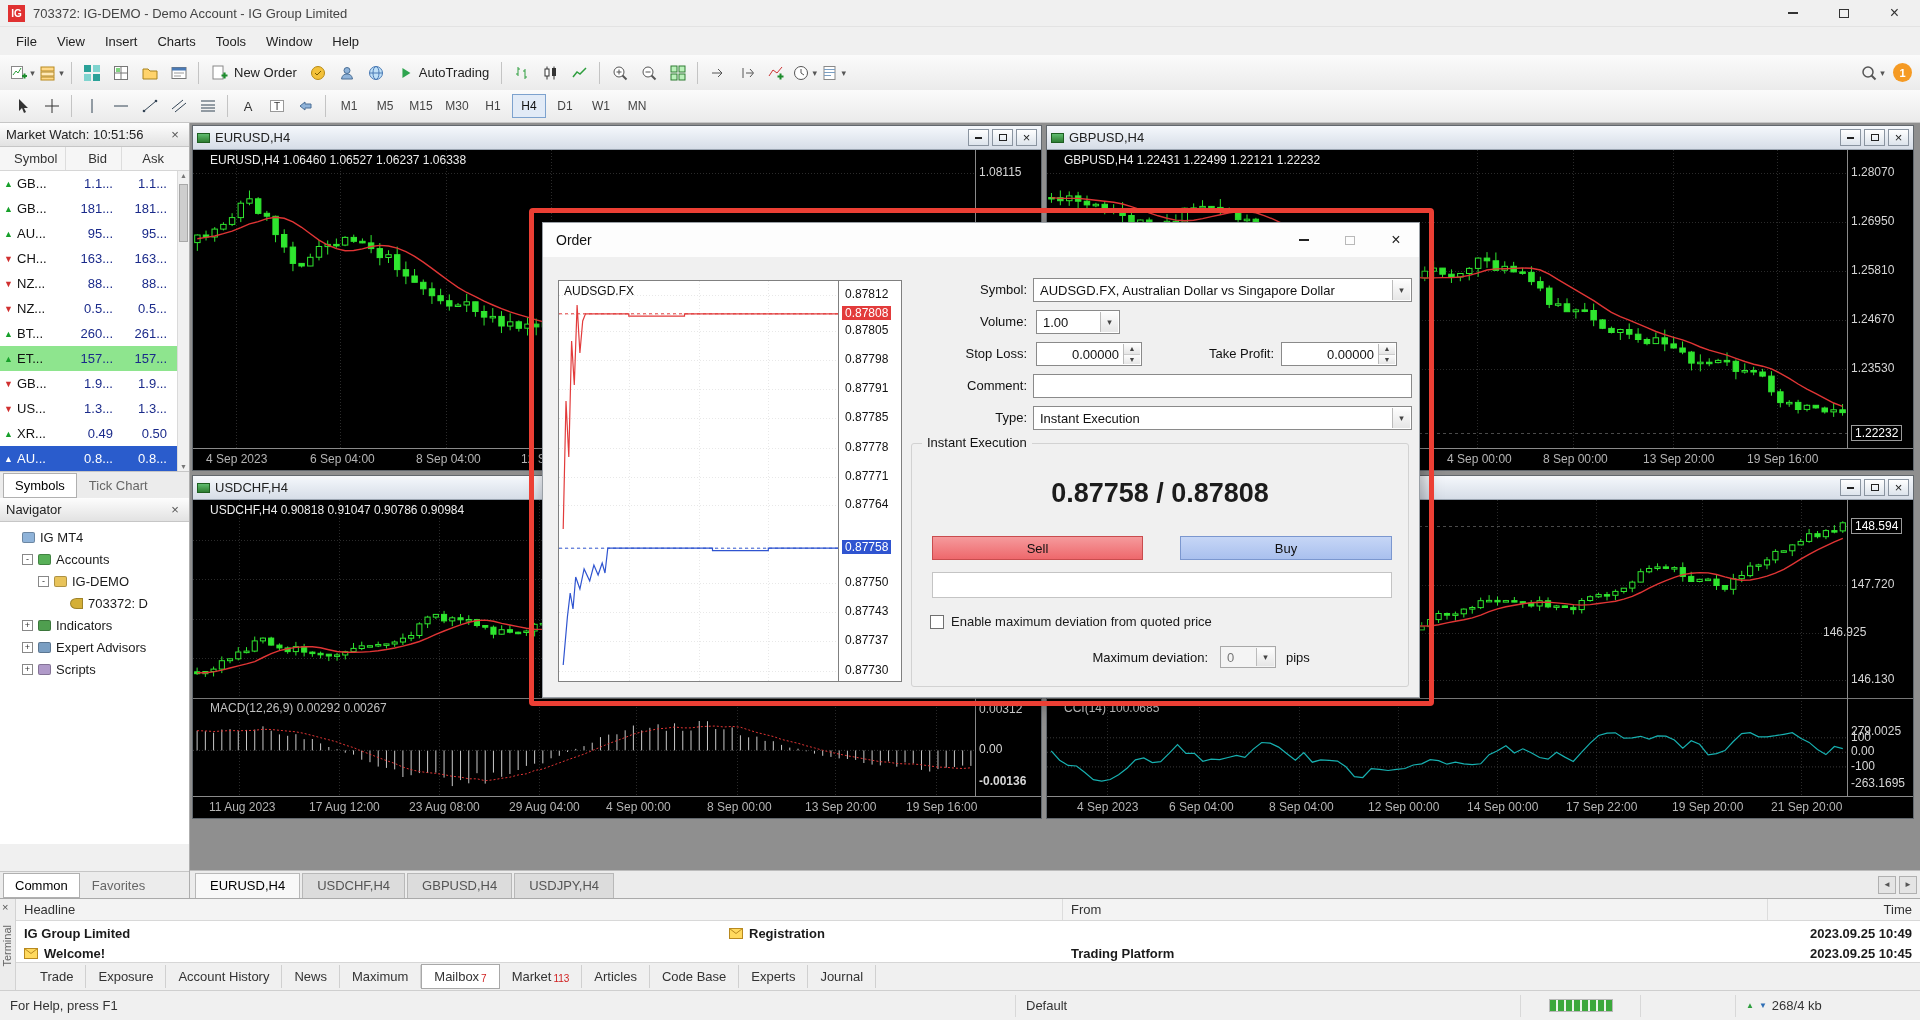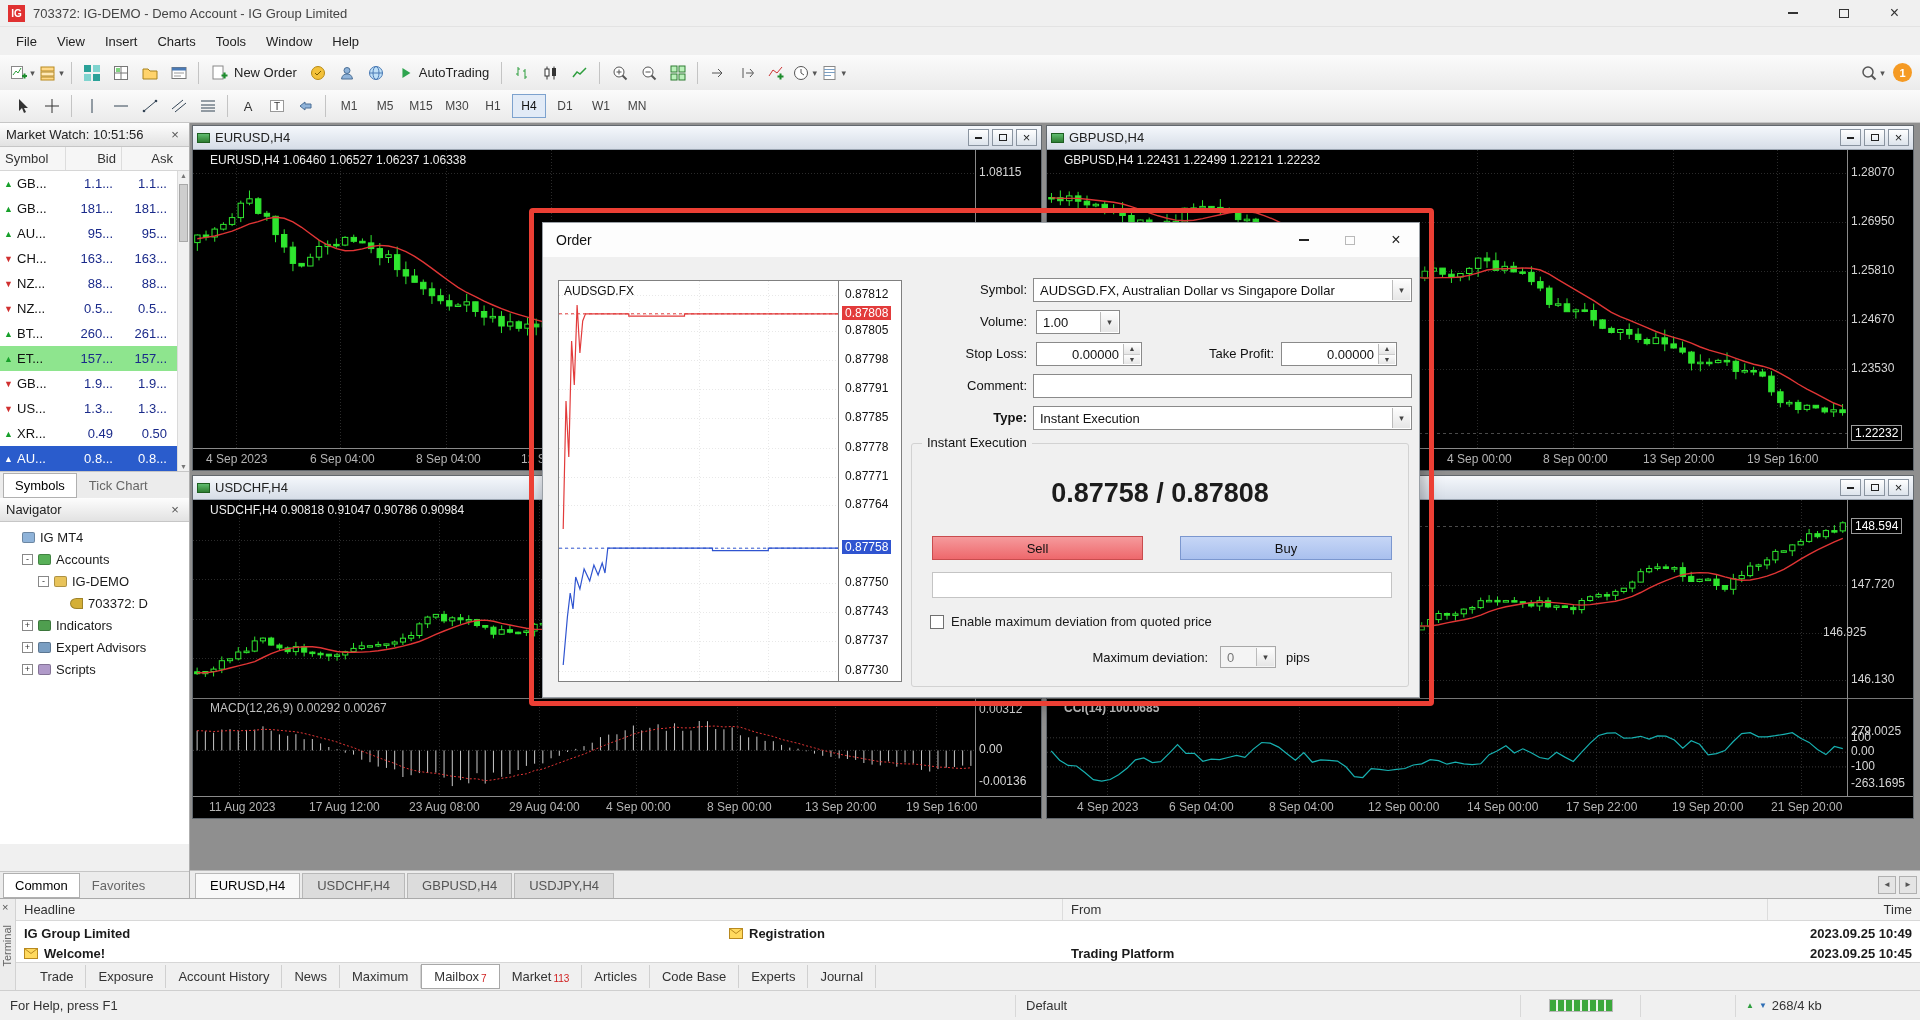--- a/index.html
+++ b/index.html
@@ -33,21 +33,21 @@
 .tf-btn{min-width:34px;height:24px;display:inline-flex;align-items:center;justify-content:center;font-size:12px;color:#444;margin:0 1px;border:1px solid transparent;flex:none;}
 .tf-btn.active{background:#e2ebf7;border:1px solid #7da2ce;color:#111;}
 .notif{width:19px;height:19px;border-radius:50%;background:#f59a23;color:#fff;font-size:11px;font-weight:bold;display:flex;align-items:center;justify-content:center;margin-left:6px;flex:none;}
 
 
 .left-panel{position:absolute;left:0;top:123px;width:190px;height:775px;background:#f0f0f0;border-right:1px solid #aeaeae;}
 .panel-title{height:24px;background:linear-gradient(#fdfdfd,#e2e2e2);border-bottom:1px solid #c6c6c6;display:flex;align-items:center;padding:0 6px;color:#222;}
 .panel-close{margin-left:auto;color:#555;width:16px;text-align:center;font-size:13px;}
 .mw-panel{position:relative;height:375px;}
 .mw-header{display:flex;height:24px;background:#f6f6f6;border-bottom:1px solid #d6d6d6;align-items:center;}
-.mw-h{padding:0 5px;color:#333;border-right:1px solid #ddd;height:100%;display:flex;align-items:center;}
+.mw-h{padding:0 14px;color:#333;border-right:1px solid #ddd;height:100%;display:flex;align-items:center;}
 .mw-h.c1{width:66px;}.mw-h.c2{width:56px;justify-content:flex-end;}.mw-h.c3{width:56px;justify-content:flex-end;border-right:none;}
 .mw-rows{position:relative;height:300px;background:#fff;overflow:hidden;}
 .mw-row{display:flex;height:25px;align-items:center;}
 .mw-row .arr{width:17px;text-align:center;font-size:9px;}
 .arr.up{color:#17a02a;}.arr.down{color:#d03030;}
 .mw-sym{width:49px;color:#111;}
 .mw-bid,.mw-ask{width:54px;text-align:right;padding-right:7px;color:#1a2a8a;}
 .mw-row.flash{background:#8ee58e;}
 .mw-row.sel{background:#2a5ccc;}
 .mw-row.sel .mw-sym,.mw-row.sel .mw-bid,.mw-row.sel .mw-ask,.mw-row.sel .arr{color:#fff;}
@@ -1348,21 +1348,21 @@
             <line x1="761.421052631579" y1="250.41" x2="761.421052631579" y2="267.0" stroke="#c8c8c8" stroke-width="1"></line>
             <line x1="769.6526315789474" y1="250.41" x2="769.6526315789474" y2="265.6" stroke="#c8c8c8" stroke-width="1"></line>
             <line x1="777.8842105263158" y1="250.41" x2="777.8842105263158" y2="265.9" stroke="#c8c8c8" stroke-width="1"></line>
             <line x1="0" y1="250.41" x2="782" y2="250.41" stroke="#3a3a3a" stroke-dasharray="1,2"></line>
             <polyline points="4.1,230.7 12.3,230.9 20.6,231.5 28.8,231.0 37.0,230.6 45.3,230.7 53.5,230.6 61.7,230.3 70.0,229.3 78.2,229.5 86.4,230.3 94.7,231.1 102.9,231.8 111.1,233.4 119.4,235.5 127.6,237.7 135.8,239.8 144.1,242.0 152.3,245.1 160.5,247.6 168.7,251.1 177.0,254.2 185.2,257.5 193.4,260.6 201.7,263.4 209.9,267.1 218.1,269.7 226.4,271.5 234.6,272.6 242.8,273.4 251.1,274.7 259.3,276.3 267.5,277.1 275.8,278.8 284.0,278.8 292.2,280.7 300.5,279.8 308.7,278.3 316.9,277.2 325.1,275.0 333.4,273.8 341.6,270.5 349.8,269.0 358.1,265.9 366.3,262.9 374.5,259.9 382.8,257.0 391.0,254.1 399.2,250.6 407.5,247.1 415.7,243.6 423.9,240.6 432.2,237.5 440.4,234.1 448.6,232.0 456.9,230.5 465.1,228.8 473.3,228.2 481.5,227.0 489.8,227.9 498.0,227.9 506.2,226.8 514.5,226.3 522.7,226.0 530.9,227.0 539.2,226.4 547.4,227.2 555.6,229.9 563.9,232.5 572.1,234.5 580.3,236.5 588.6,239.4 596.8,241.4 605.0,243.3 613.3,245.8 621.5,247.9 629.7,250.3 637.9,252.3 646.2,254.1 654.4,255.8 662.6,257.2 670.9,258.8 679.1,260.3 687.3,261.7 695.6,262.2 703.8,263.5 712.0,263.9 720.3,264.0 728.5,264.8 736.7,265.9 745.0,267.1 753.2,267.3 761.4,268.1 769.7,268.5 777.9,267.8" fill="none" stroke="#e03535" stroke-dasharray="2,2"></polyline>
             <line x1="782.5" y1="0" x2="782.5" y2="296" stroke="#8a8a8a"></line>
             <line x1="0" y1="296.5" x2="848" y2="296.5" stroke="#8a8a8a"></line>
           </svg>
           <div class="pl" style="left: 786px; top: 202px;">0.00312</div>
           <div class="pl" style="left: 786px; top: 242px;">0.00</div>
-          <div class="pl" style="left: 786px; top: 274px;">-0.00136</div>
+          <div class="pl" style="left: 786px; top: 274px; font-weight: bold;">-0.00136</div>
           <div class="al" style="left: 16px; top: 300px;">11 Aug 2023</div>
           <div class="al" style="left: 116px; top: 300px;">17 Aug 12:00</div>
           <div class="al" style="left: 216px; top: 300px;">23 Aug 08:00</div>
           <div class="al" style="left: 316px; top: 300px;">29 Aug 04:00</div>
           <div class="al" style="left: 413px; top: 300px;">4 Sep 00:00</div>
           <div class="al" style="left: 514px; top: 300px;">8 Sep 00:00</div>
           <div class="al" style="left: 612px; top: 300px;">13 Sep 20:00</div>
           <div class="al" style="left: 713px; top: 300px;">19 Sep 16:00</div>
           <div class="chart-info">USDCHF,H4 0.90818 0.91047 0.90786 0.90984</div>
           <div class="chart-info sub" style="top: 201px;">MACD(12,26,9) 0.00292 0.00267</div>
@@ -1608,21 +1608,21 @@
           <div class="pl" style="left: 804px; top: 259px;">-100</div>
           <div class="pl" style="left: 804px; top: 276px;">-263.1695</div>
           <div class="al" style="left: 30px; top: 300px;">4 Sep 2023</div>
           <div class="al" style="left: 122px; top: 300px;">6 Sep 04:00</div>
           <div class="al" style="left: 222px; top: 300px;">8 Sep 04:00</div>
           <div class="al" style="left: 321px; top: 300px;">12 Sep 00:00</div>
           <div class="al" style="left: 420px; top: 300px;">14 Sep 00:00</div>
           <div class="al" style="left: 519px; top: 300px;">17 Sep 22:00</div>
           <div class="al" style="left: 625px; top: 300px;">19 Sep 20:00</div>
           <div class="al" style="left: 724px; top: 300px;">21 Sep 20:00</div>
-          <div class="chart-info sub" style="top: 201px; font-weight: bold;">CCI(14) 100.0685</div>
+          <div class="chart-info sub" style="top: 201px;">CCI(14) 100.0685</div>
         </div>
     </div>
   </div>
 
   <div class="chart-tabs">
     <div id="chart-tabs-host">
         <span class="ctab active">EURUSD,H4</span>
         <span class="ctab">USDCHF,H4</span>
         <span class="ctab">GBPUSD,H4</span>
         <span class="ctab">USDJPY,H4</span>
@@ -1804,21 +1804,21 @@
             <span>▲</span>
             <span>▼</span>
           </span>
       </div>
 
       <span class="fl" style="top:121px;">Comment:</span>
       <div class="od-input" style="left:490px;top:117px;width:379px;">
         <span></span>
       </div>
 
-      <span class="fl" style="top:153px;font-weight:bold;">Type:</span>
+      <span class="fl" style="top:153px;">Type:</span>
       <div class="od-input combo" style="left:490px;top:149px;width:379px;">
         <span>Instant Execution</span>
         <span class="combo-arrow">▾</span>
       </div>
 
       <div class="od-group">
         <span class="od-group-caption">Instant Execution</span>
         <div class="od-quote">0.87758 / 0.87808</div>
         <div class="od-btn2 btn-sell">Sell</div>
         <div class="od-btn2 btn-buy">Buy</div>

